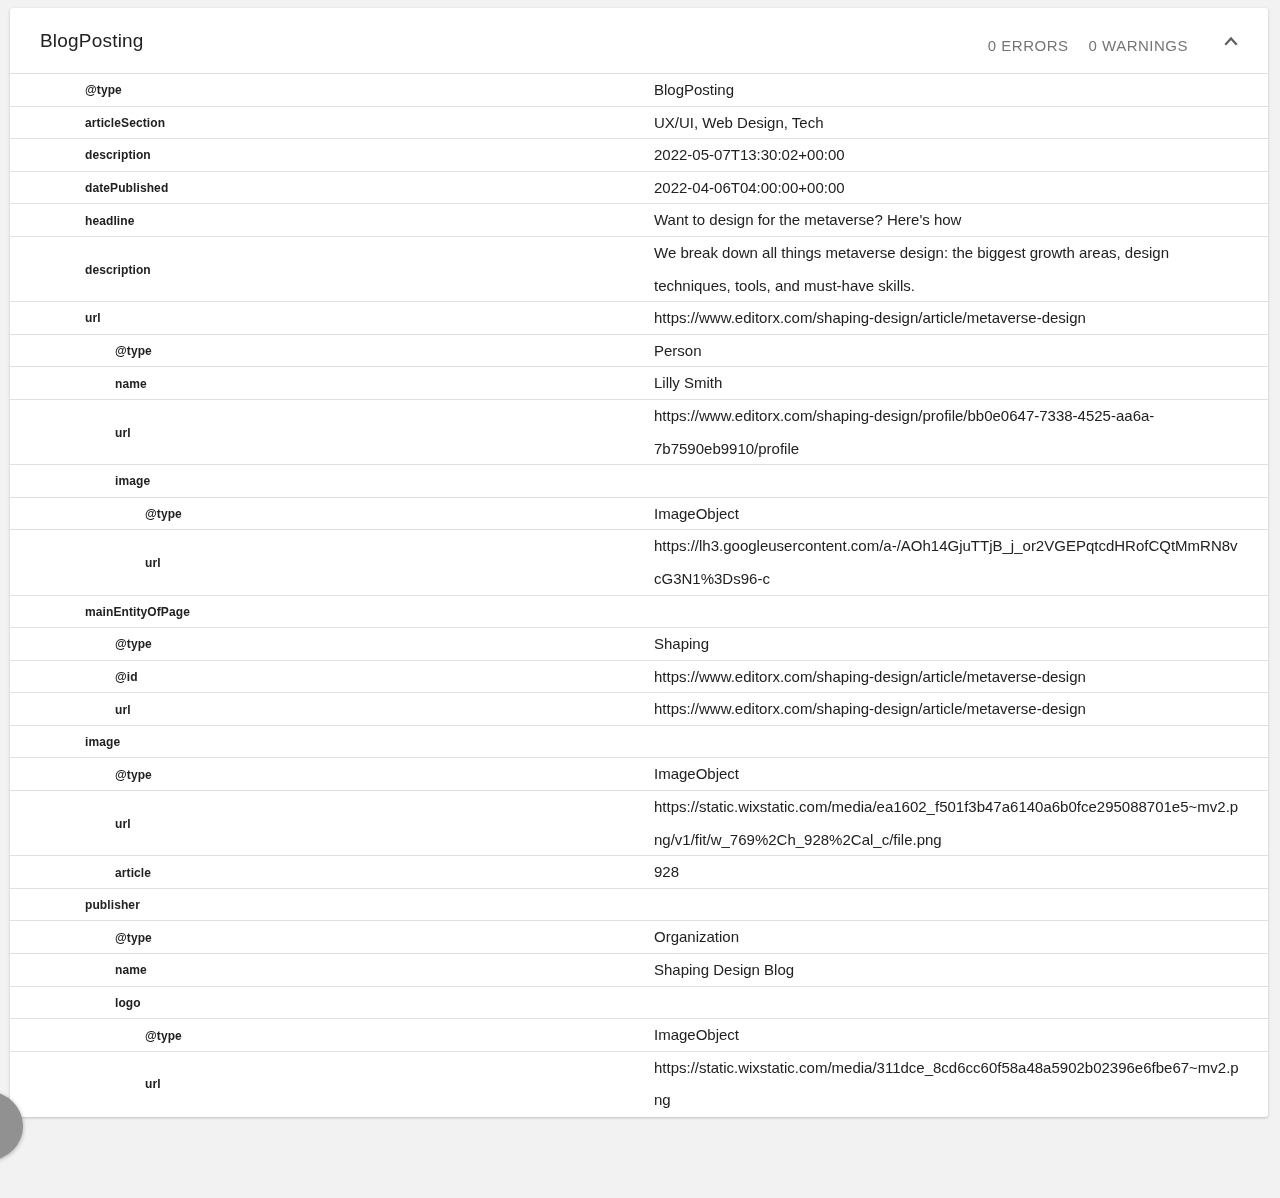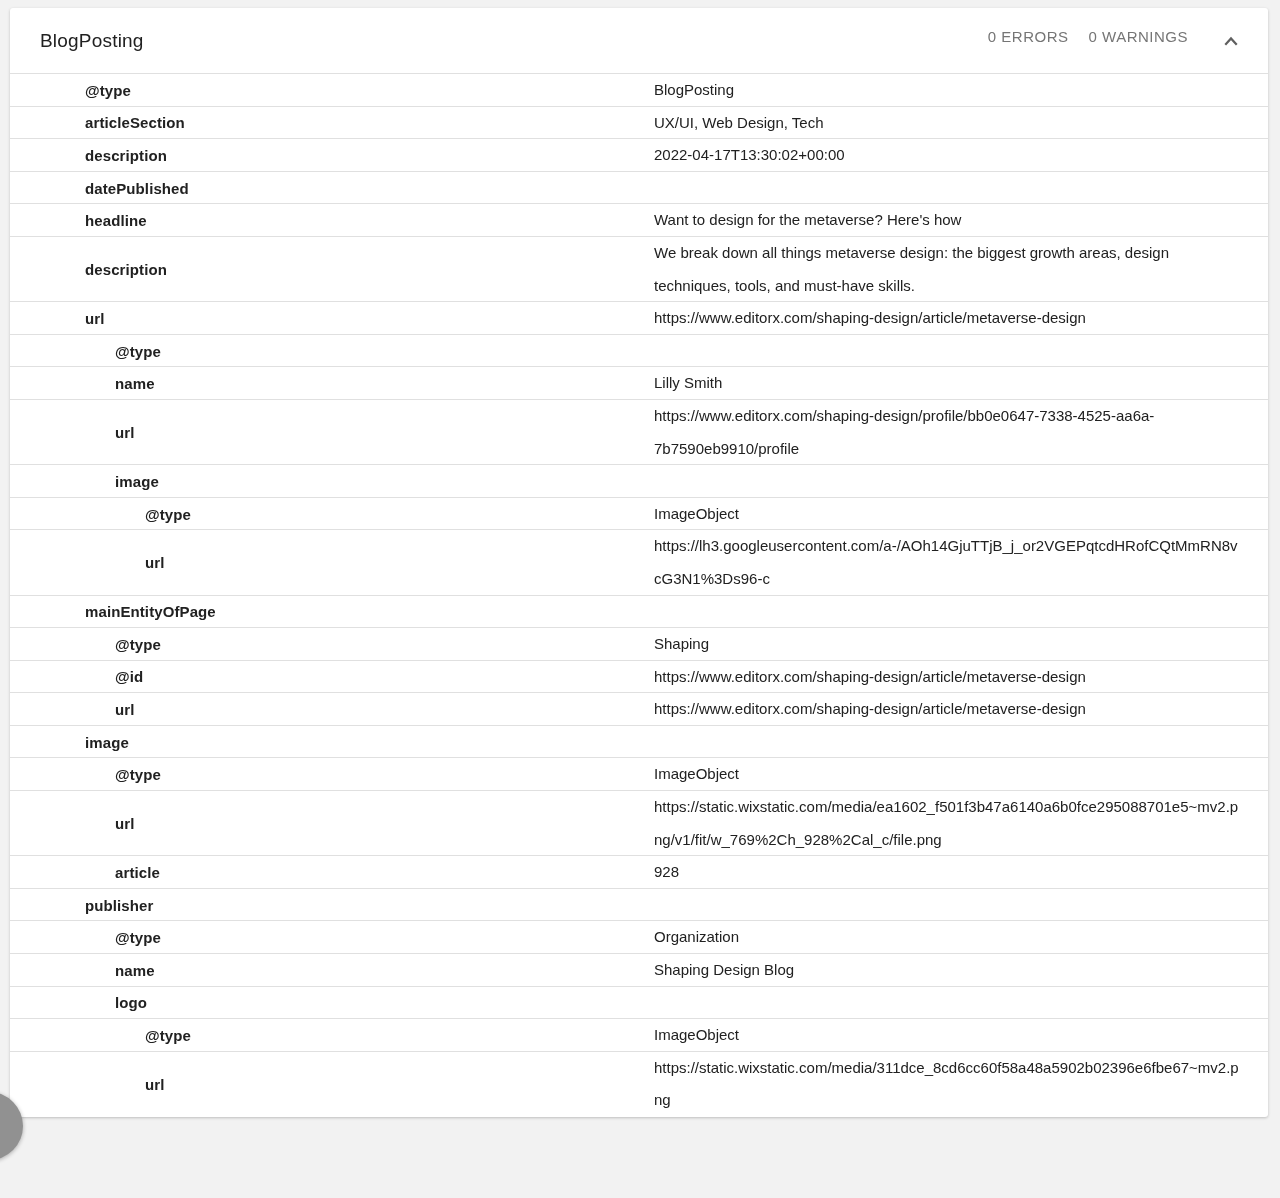--- a/index.html
+++ b/index.html
@@ -38,21 +38,21 @@
   }
   .card-title{
     font-size:19px;
     letter-spacing:.2px;
     color:var(--ink);
     font-weight:400;
   }
   .header-right{
     margin-left:auto;
     display:flex;
-    align-items:flex-start;
+    align-items:flex-end;
   }
   .status-label{
     font-size:15px;
     color:var(--muted);
     letter-spacing:.5px;
     background:none;border:none;
     font-family:inherit;
     cursor:pointer;
     white-space:nowrap;
   }
@@ -70,21 +70,21 @@
     display:flex;
     min-height:var(--row-h);
     box-shadow:inset 0 -1px 0 var(--border);
   }
   .row:last-child{box-shadow:none;}
   .key{
     flex:0 0 644px;
     display:flex;
     align-items:center;
     font-weight:700;
-    font-size:15px;
+    font-size:12px;
     letter-spacing:.1px;
     color:var(--ink);
   }
   .indent-1{padding-left:75px;}
   .indent-2{padding-left:105px;}
   .indent-3{padding-left:135px;}
   .value{
     flex:1;
     font-size:15px;
     line-height:var(--row-h);
@@ -127,39 +127,41 @@
       <div class="row">
         <div class="key indent-1">@type</div>
         <div class="value">BlogPosting</div>
       </div>
       <div class="row">
         <div class="key indent-1">articleSection</div>
         <div class="value">UX/UI, Web Design, Tech</div>
       </div>
       <div class="row">
         <div class="key indent-1">description</div>
-        <div class="value">2022-04-17T13:30:02+00:00</div>
+        <div class="value">2022-05-07T13:30:02+00:00</div>
       </div>
       <div class="row">
         <div class="key indent-1">datePublished</div>
+        <div class="value">2022-04-06T04:00:00+00:00</div>
       </div>
       <div class="row">
         <div class="key indent-1">headline</div>
         <div class="value">Want to design for the metaverse? Here's how</div>
       </div>
       <div class="row">
         <div class="key indent-1">description</div>
         <div class="value">We break down all things metaverse design: the biggest growth areas, design techniques, tools, and must-have skills.</div>
       </div>
       <div class="row">
         <div class="key indent-1">url</div>
         <div class="value">https://www.editorx.com/shaping-design/article/metaverse-design</div>
       </div>
       <div class="row">
         <div class="key indent-2">@type</div>
+        <div class="value">Person</div>
       </div>
       <div class="row">
         <div class="key indent-2">name</div>
         <div class="value">Lilly Smith</div>
       </div>
       <div class="row">
         <div class="key indent-2">url</div>
         <div class="value">https://www.editorx.com/shaping-design/profile/bb0e0647-7338-4525-aa6a-7b7590eb9910/profile</div>
       </div>
       <div class="row">

